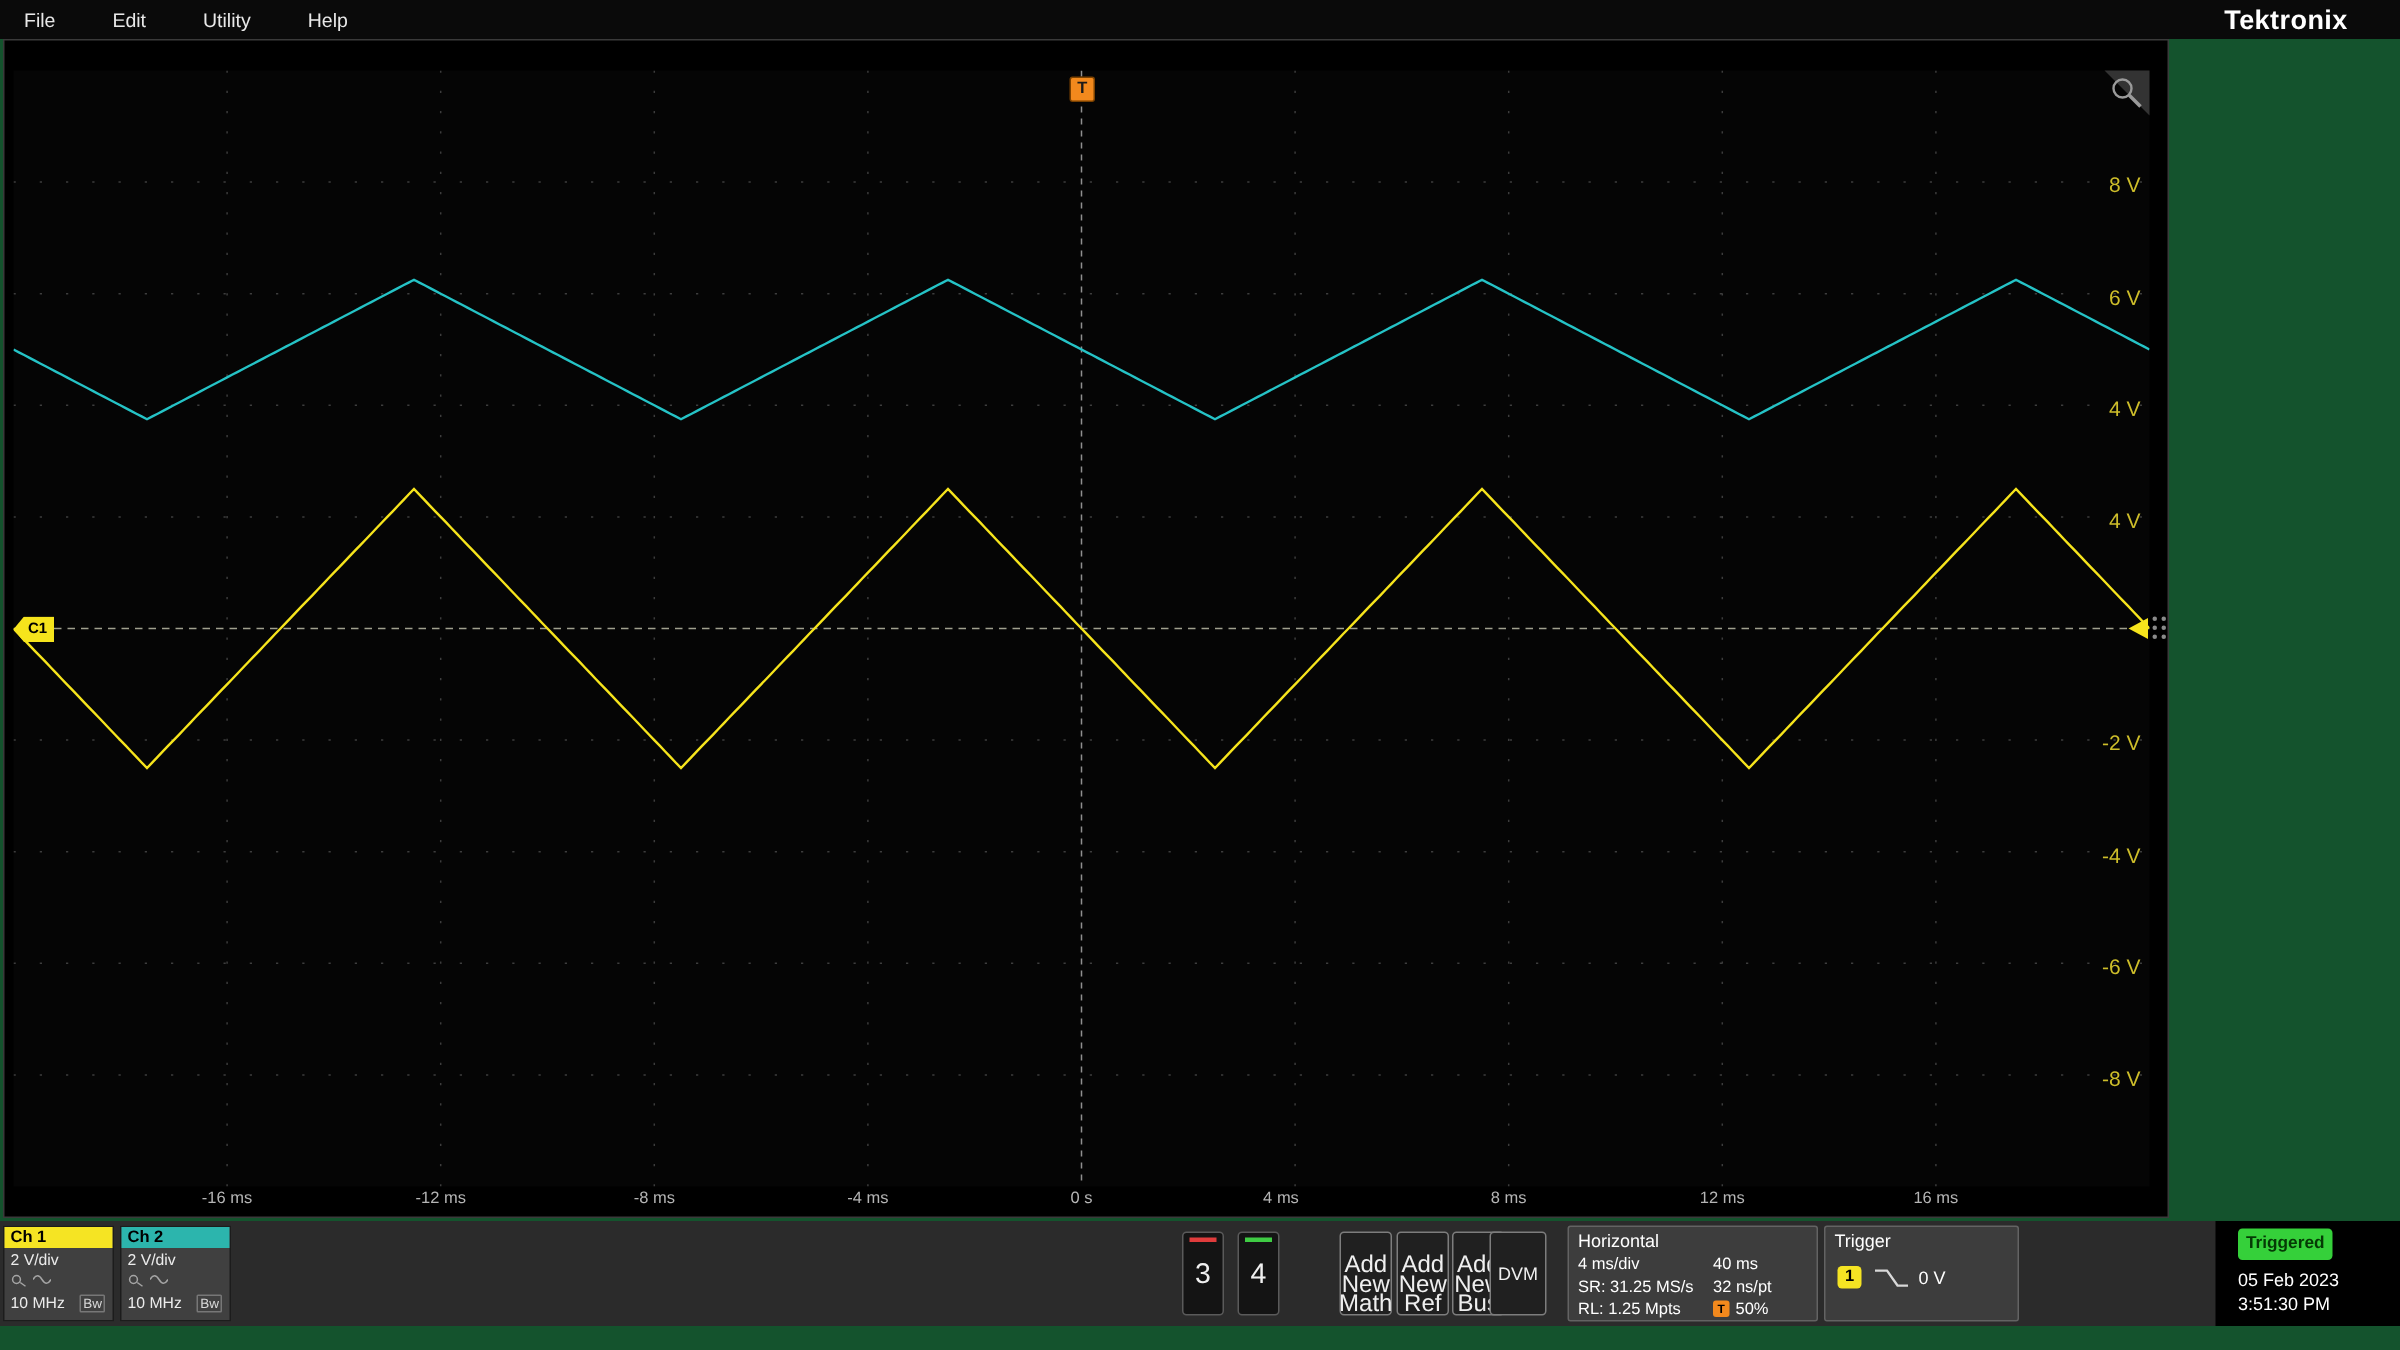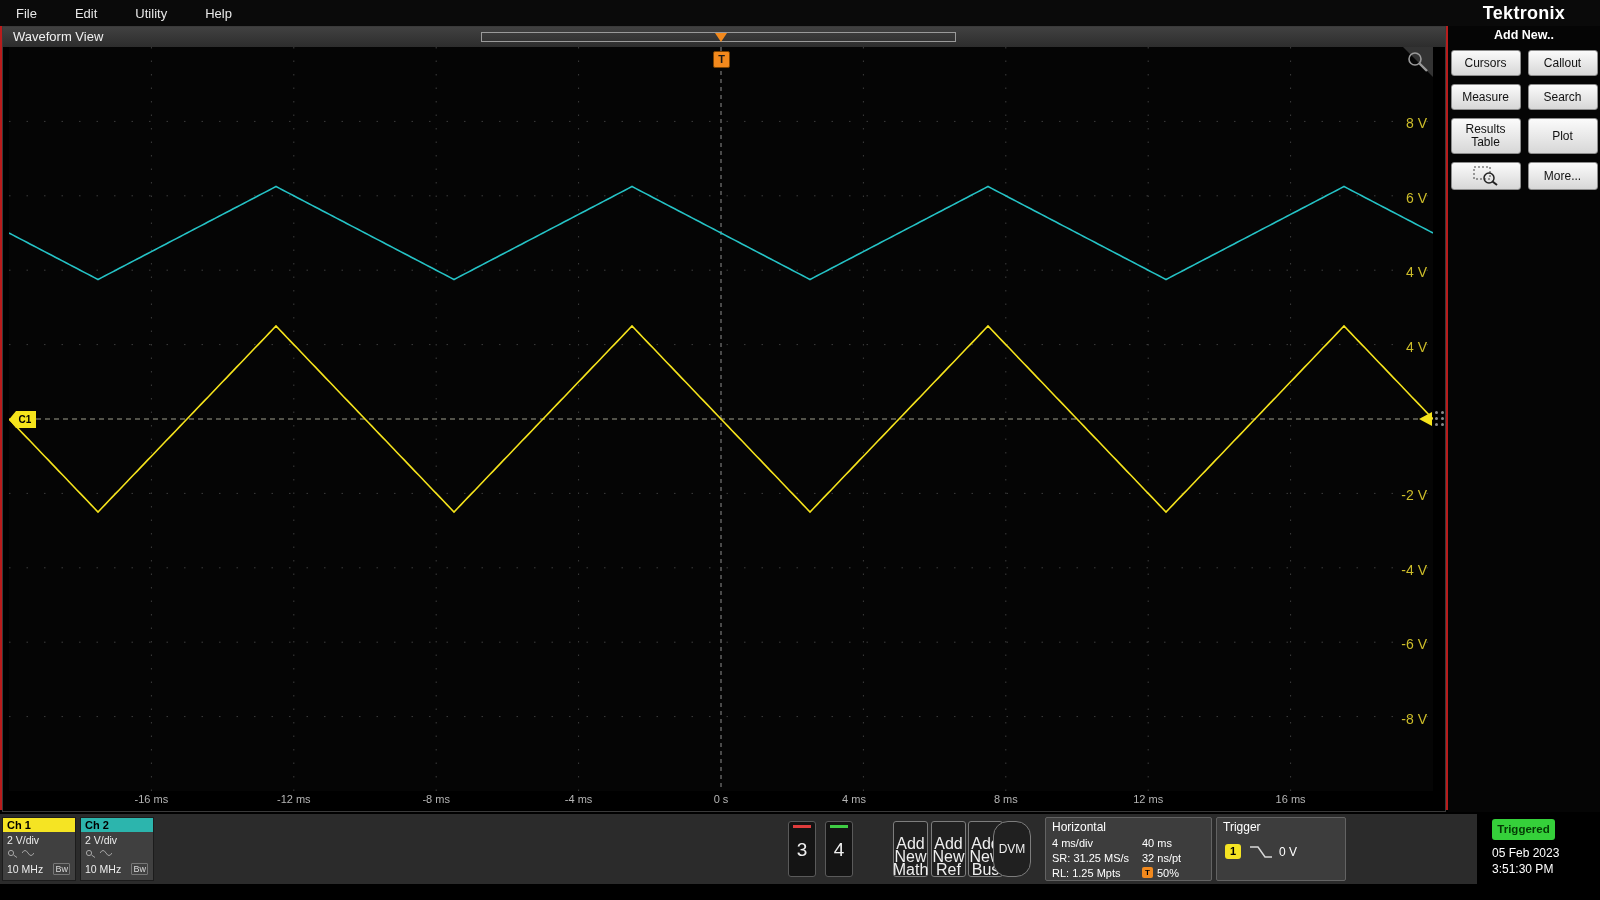--- a/index.html
+++ b/index.html
@@ -1,18 +1,18 @@
 <!DOCTYPE html>
 <html><head>
 <meta charset="utf-8">
 <style>
   * { margin:0; padding:0; box-sizing:border-box; }
   html,body { width:1600px; height:900px; background:#000; overflow:hidden;
               font-family:"Liberation Sans", sans-serif; }
-  #app { position:relative; width:1600px; height:810px; background:#b91c1c; }
+  #app { position:relative; width:1600px; height:900px; background:#14532d; }
 
   
   #menubar { position:absolute; left:0; top:0; width:1600px; height:26px; background:#0a0a0a;
              display:flex; align-items:center; gap:38px; padding-left:16px; }
   .menu-item { color:#e8e8e8; font-size:13px; cursor:default; }
   #tek-logo { position:absolute; left:1448px; top:0; width:152px; height:26px; color:#fff;
               font-weight:bold; font-size:18px; display:flex; align-items:center;
               justify-content:center; letter-spacing:.3px; }
 
   
@@ -74,21 +74,21 @@
         padding:0 1px; border-radius:1px; }
   .chn-btn { position:absolute; top:7px; width:28px; height:56px; background:#141414;
              border:1px solid #5a5a5a; border-radius:3px; cursor:pointer; }
   .chn-color { height:3px; width:18px; margin:3px auto 0; }
   .chn-num { color:#f0f0f0; font-size:19px; text-align:center; margin-top:11px; }
   .add-btn { position:absolute; top:7px; width:35px; height:56px; background:#202020;
              border:1px solid #7d7d7d; border-radius:3px; color:#efefef; font-size:16px;
              line-height:13px; display:flex; flex-direction:column; align-items:center;
              justify-content:flex-end; cursor:pointer;margin-left:21px; }
   .dvm-btn { position:absolute; left:993px; top:7px; width:38px; height:56px; background:#202020;
-             border:1px solid #7d7d7d; border-radius:15px; color:#efefef; font-size:12px;
+             border:1px solid #7d7d7d; border-radius:3px; color:#efefef; font-size:12px;
              display:flex; align-items:center; justify-content:center; cursor:pointer; }
   .panel { position:absolute; top:3px; height:64px; background:#3d3d3d; border:1px solid #636363;
            border-radius:2px; color:#fff; cursor:pointer; }
   .panel-title { position:absolute; left:6px; top:2px; font-size:12px; color:#fff; }
   .panel span.v { position:absolute; font-size:11px; color:#fff; white-space:nowrap; }
   #hz-panel { left:1045px; width:167px;padding-left:28px; }
   #tr-panel { left:1216px; width:130px; }
   #aq-panel { left:1350px; width:118px; }
   #tr-badge { position:absolute; left:8px; top:26px; width:16px; height:15px; border-radius:3px;
               color:#000; font-weight:bold; font-size:11px; text-align:center; line-height:15px; }
@@ -109,26 +109,20 @@
 
   <div id="menubar">
     <span class="menu-item">File</span>
     <span class="menu-item">Edit</span>
     <span class="menu-item">Utility</span>
     <span class="menu-item">Help</span>
   </div>
   <div id="tek-logo">Tektronix</div>
 
   <div id="wv-panel">
-    <div id="wv-header">
-      <span id="wv-title">Waveform View</span>
-      <div id="overview">
-        <div id="ov-marker"></div>
-      </div>
-    </div>
 
     <div id="plot">
       <svg class="main" id="wave-svg" width="1424" height="744" viewBox="0 0 1424 744">
           <line x1="142.4" y1="0" x2="142.4" y2="744" stroke="#3d3d3d" stroke-width="1" stroke-dasharray="1.5 12"></line>
           <line x1="284.8" y1="0" x2="284.8" y2="744" stroke="#3d3d3d" stroke-width="1" stroke-dasharray="1.5 12"></line>
           <line x1="427.2" y1="0" x2="427.2" y2="744" stroke="#3d3d3d" stroke-width="1" stroke-dasharray="1.5 12"></line>
           <line x1="569.6" y1="0" x2="569.6" y2="744" stroke="#3d3d3d" stroke-width="1" stroke-dasharray="1.5 12"></line>
           <line x1="854.4" y1="0" x2="854.4" y2="744" stroke="#3d3d3d" stroke-width="1" stroke-dasharray="1.5 12"></line>
           <line x1="996.8" y1="0" x2="996.8" y2="744" stroke="#3d3d3d" stroke-width="1" stroke-dasharray="1.5 12"></line>
           <line x1="1139.2" y1="0" x2="1139.2" y2="744" stroke="#3d3d3d" stroke-width="1" stroke-dasharray="1.5 12"></line>
@@ -180,39 +174,20 @@
     <div id="grip">
       <i></i>
         <i></i>
         <i></i>
         <i></i>
         <i></i>
         <i></i>
     </div>
   </div>
 
-  <div id="sidebar">
-    <div id="addnew-title">Add New..</div>
-    <div class="btn-grid">
-      <div class="side-btn">Cursors</div>
-      <div class="side-btn">Callout</div>
-      <div class="side-btn">Measure</div>
-      <div class="side-btn">Search</div>
-      <div class="side-btn tall">Results Table</div>
-      <div class="side-btn tall">Plot</div>
-      <div class="side-btn med">
-        <svg width="26" height="20" viewBox="0 0 26 20">
-          <rect x="1" y="1" width="16" height="12" fill="none" stroke="#444" stroke-width="1" stroke-dasharray="2 2"></rect>
-          <circle cx="16" cy="12" r="5" fill="none" stroke="#222" stroke-width="1.5"></circle>
-          <line x1="19.5" y1="15.5" x2="24" y2="19" stroke="#222" stroke-width="2"></line>
-        </svg>
-      </div>
-      <div class="side-btn med">More...</div>
-    </div>
-  </div>
 
   <div id="bottombar">
     <div id="bb-right-bg"></div>
 
     <div class="ch-box" style="left:2px">
       <div class="ch-head" style="background: rgb(245, 228, 35);">Ch 1</div>
       <span class="row" style="top:16px">2 V/div</span>
       <div class="ch-icons">
         <svg width="11" height="10" viewBox="0 0 11 10">
           <circle cx="4" cy="5" r="2.6" fill="none" stroke="#a5a5a5" stroke-width="1"></circle>

